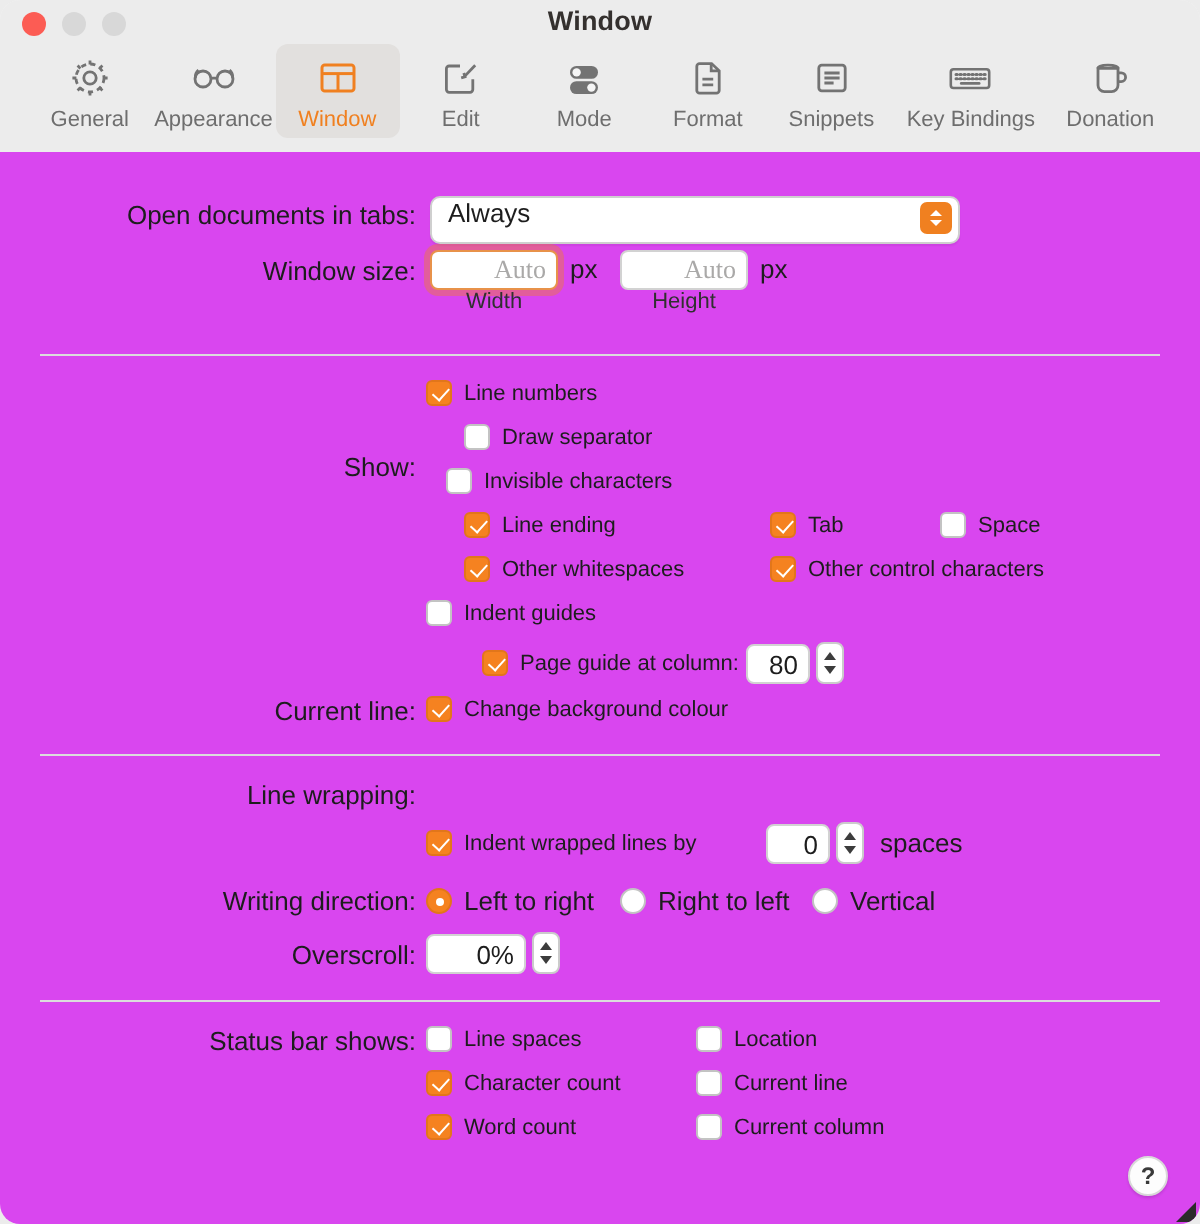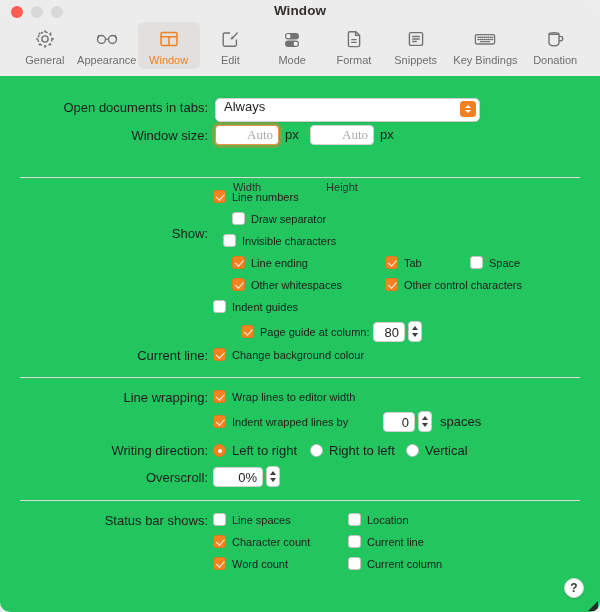--- a/index.html
+++ b/index.html
@@ -60,21 +60,21 @@
     color: #6e6e6e;
   }
   .tb-item.selected { background: #e2e0de; color: #f08020; }
   .tb-icon { height: 26px; display: flex; align-items: center; justify-content: center; }
   .tb-label { font-size: 11px; white-space: nowrap; }
   .tb-item.wide { width: 78px; }
 
   
   #content {
     position: relative;
-    background: #22c55e;
+    background: #d946ef;
     height: 536px;
     padding-left: 16px;
   }
   .hr {
     position: absolute;
     left: 20px; right: 20px;
     height: 1px;
     background: #dcdcdc;
   }
   .row {
@@ -142,21 +142,20 @@
   .field.focused {
     border-color: #e8924a;
     box-shadow: 0 0 0 3px rgba(240,128,32,.40);
   }
   .unit { font-size: 13px; color: #1d1d1d; }
   .sublabel {
     position: absolute;
     font-size: 11px;
     color: #30302f;
     text-align: center;
-    margin-top: 36px;
   }
 
   
   .stepper {
     width: 14px; height: 21px;
     background: #fff;
     border: 1px solid #cbcbcb;
     border-radius: 4px;
     display: flex; flex-direction: column;
     align-items: center; justify-content: center;
@@ -457,24 +456,20 @@
       <span class="rlabel">Current line:</span>
     </div>
     <label class="cb" style="position:absolute; left:213px; top:272px;">
       <span class="box on"></span>
       <span>Change background colour</span>
     </label>
 
     <div class="row" style="left:48px; top:314px; width:160px; justify-content:flex-end;">
       <span class="rlabel">Line wrapping:</span>
     </div>
-    <label class="cb" style="position:absolute; left:213px; top:314px;">
-      <span class="box on"></span>
-      <span>Wrap lines to editor width</span>
-    </label>
 
     <label class="cb" style="position:absolute; left:213px; top:339px;">
       <span class="box on"></span>
       <span>Indent wrapped lines by</span>
     </label>
     <div class="field" style="position:absolute; left:383px; top:336px; width:32px;">0</div>
     <div class="stepper" style="position:absolute; left:418px; top:335px;">
       <span class="su"></span>
         <span class="sd"></span>
     </div>

